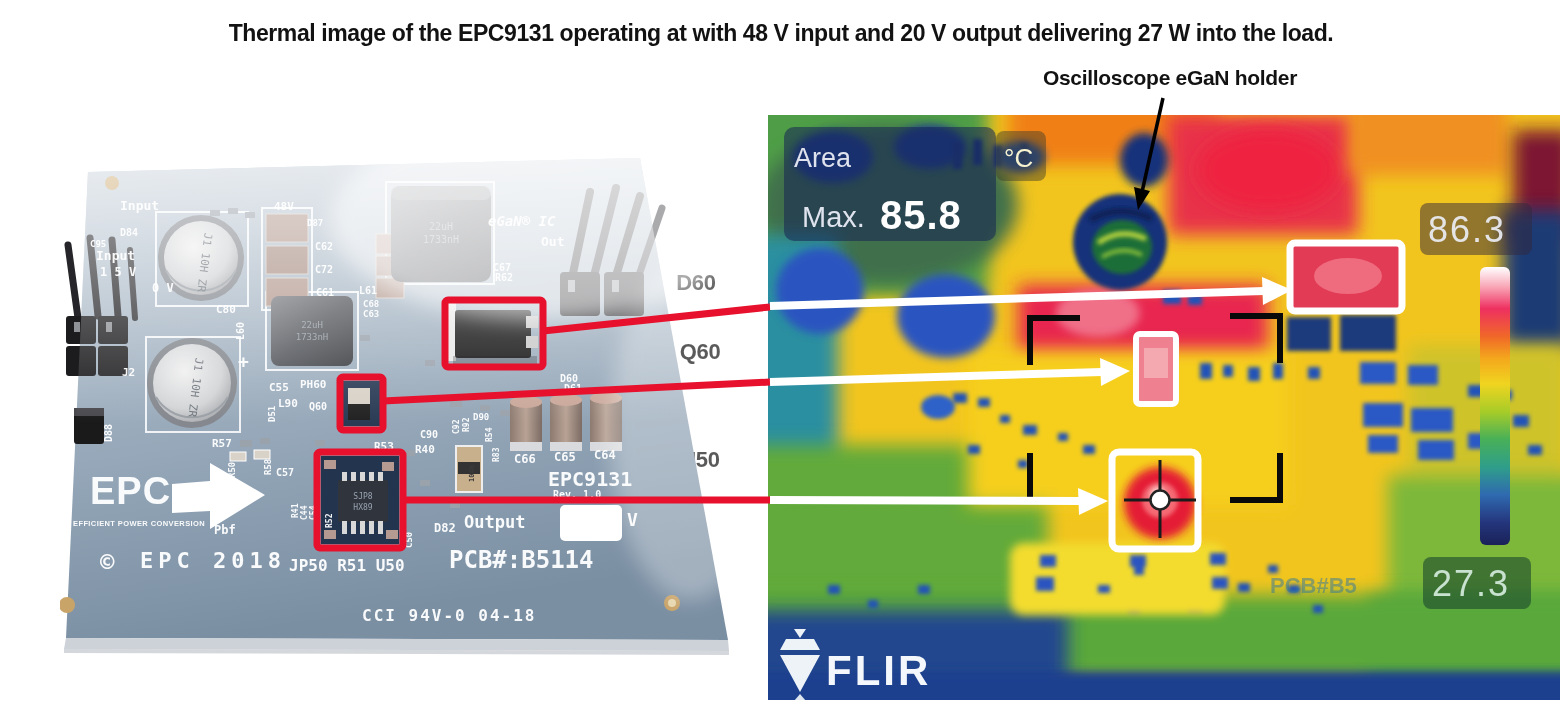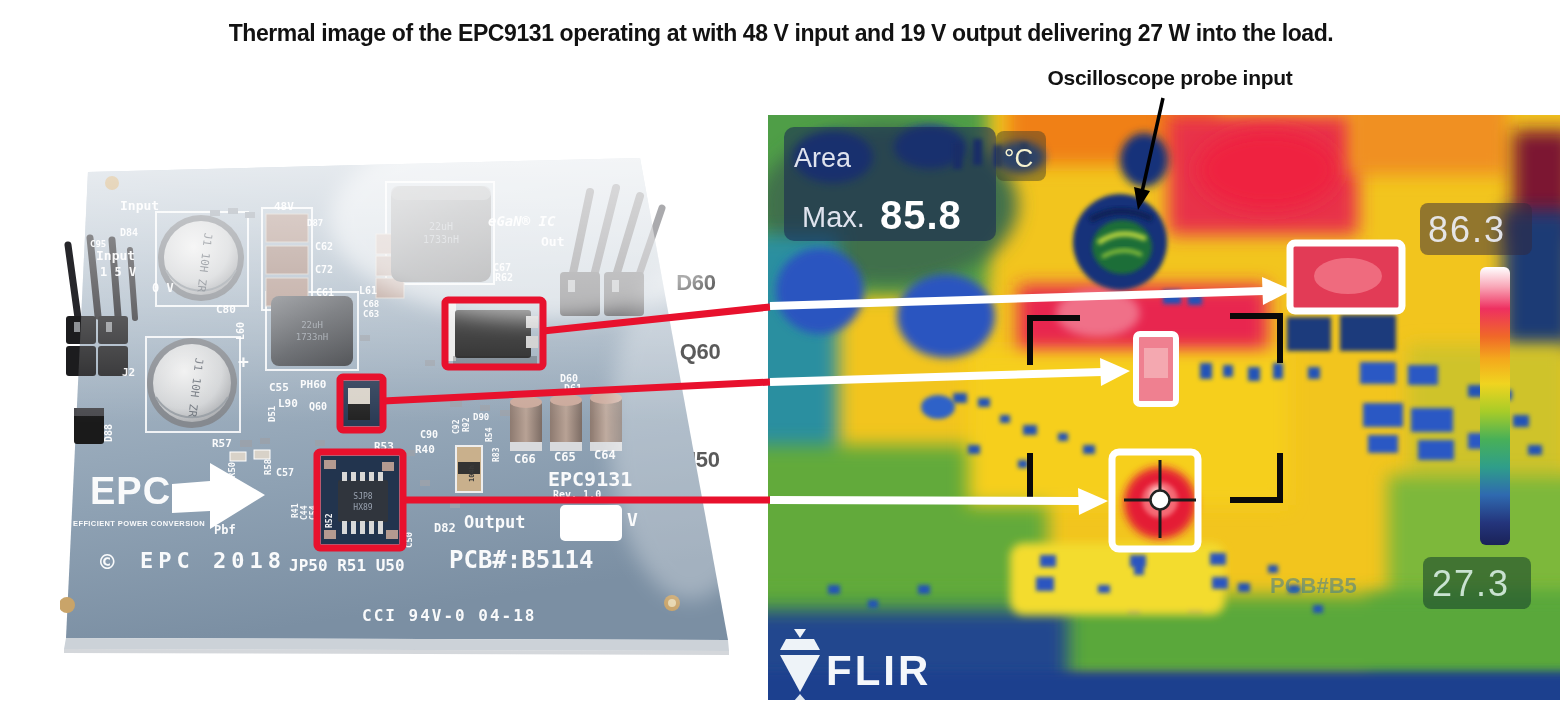--- a/index.html
+++ b/index.html
@@ -26,22 +26,22 @@
   .silk.icmark{fill:#99a2b0;font-weight:normal;}
   .silk.logo{font-family:"Liberation Sans",sans-serif;font-weight:700;letter-spacing:1px;}
   .silk.logosub{font-family:"Liberation Sans",sans-serif;font-weight:700;}
   .thermal-ui{font-family:"Liberation Sans",sans-serif;}
 </style>
 </head>
 <body>
 
 <div class="canvas">
 
-  <div class="caption">Thermal image of the EPC9131 operating at with 48 V input and 19 V output delivering 27 W into the load.</div>
-  <div class="probe-label">Oscilloscope probe input</div>
+  <div class="caption">Thermal image of the EPC9131 operating at with 48 V input and 20 V output delivering 27 W into the load.</div>
+  <div class="probe-label">Oscilloscope eGaN holder</div>
   <div class="ref-label" id="ref-d60">D60</div>
   <div class="ref-label" id="ref-q60">Q60</div>
   <div class="ref-label" id="ref-u50">U50</div>
 
   <svg id="photo-svg" width="680" height="510" viewBox="0 0 680 510">
     <defs>
       <linearGradient id="boardGrad" x1="0" y1="0" x2="0.2" y2="1">
         <stop offset="0" stop-color="#c6d0da"></stop>
           <stop offset="0.35" stop-color="#a9b8c6"></stop>
         <stop offset="0.7" stop-color="#8fa2b4"></stop>

